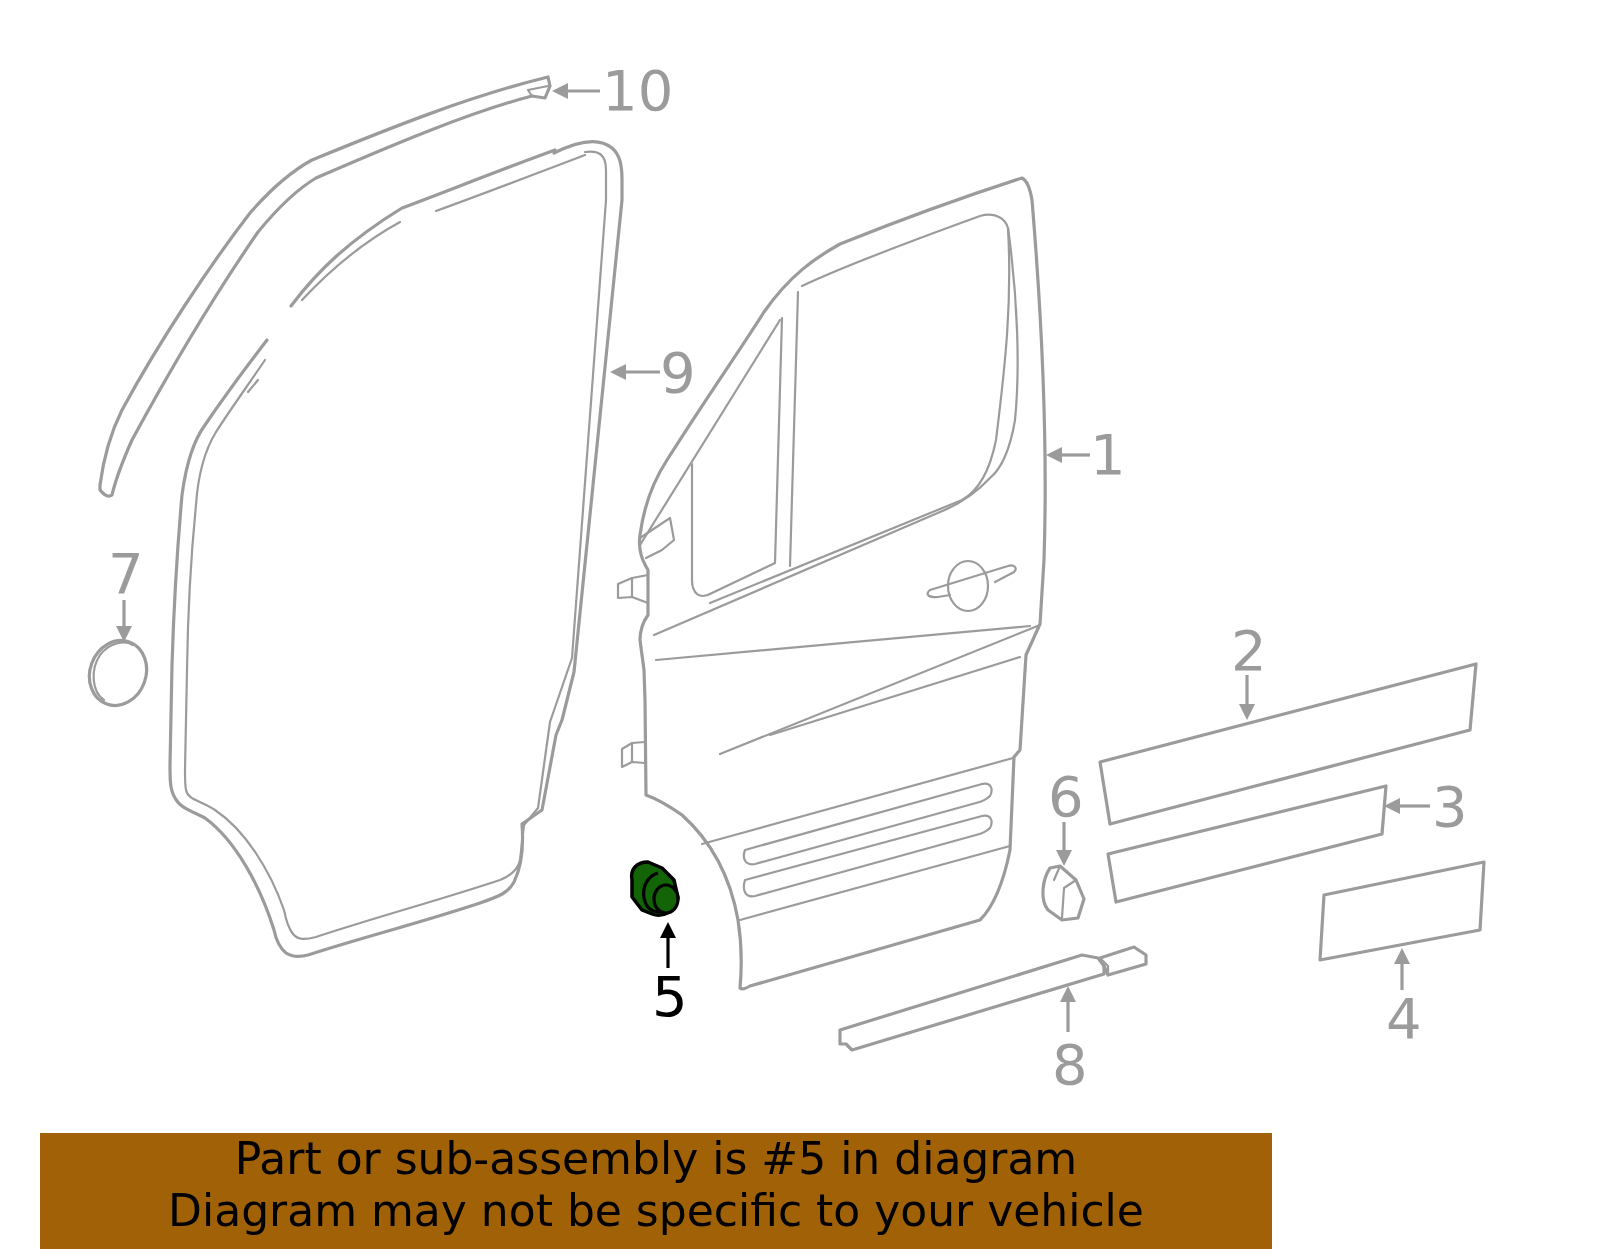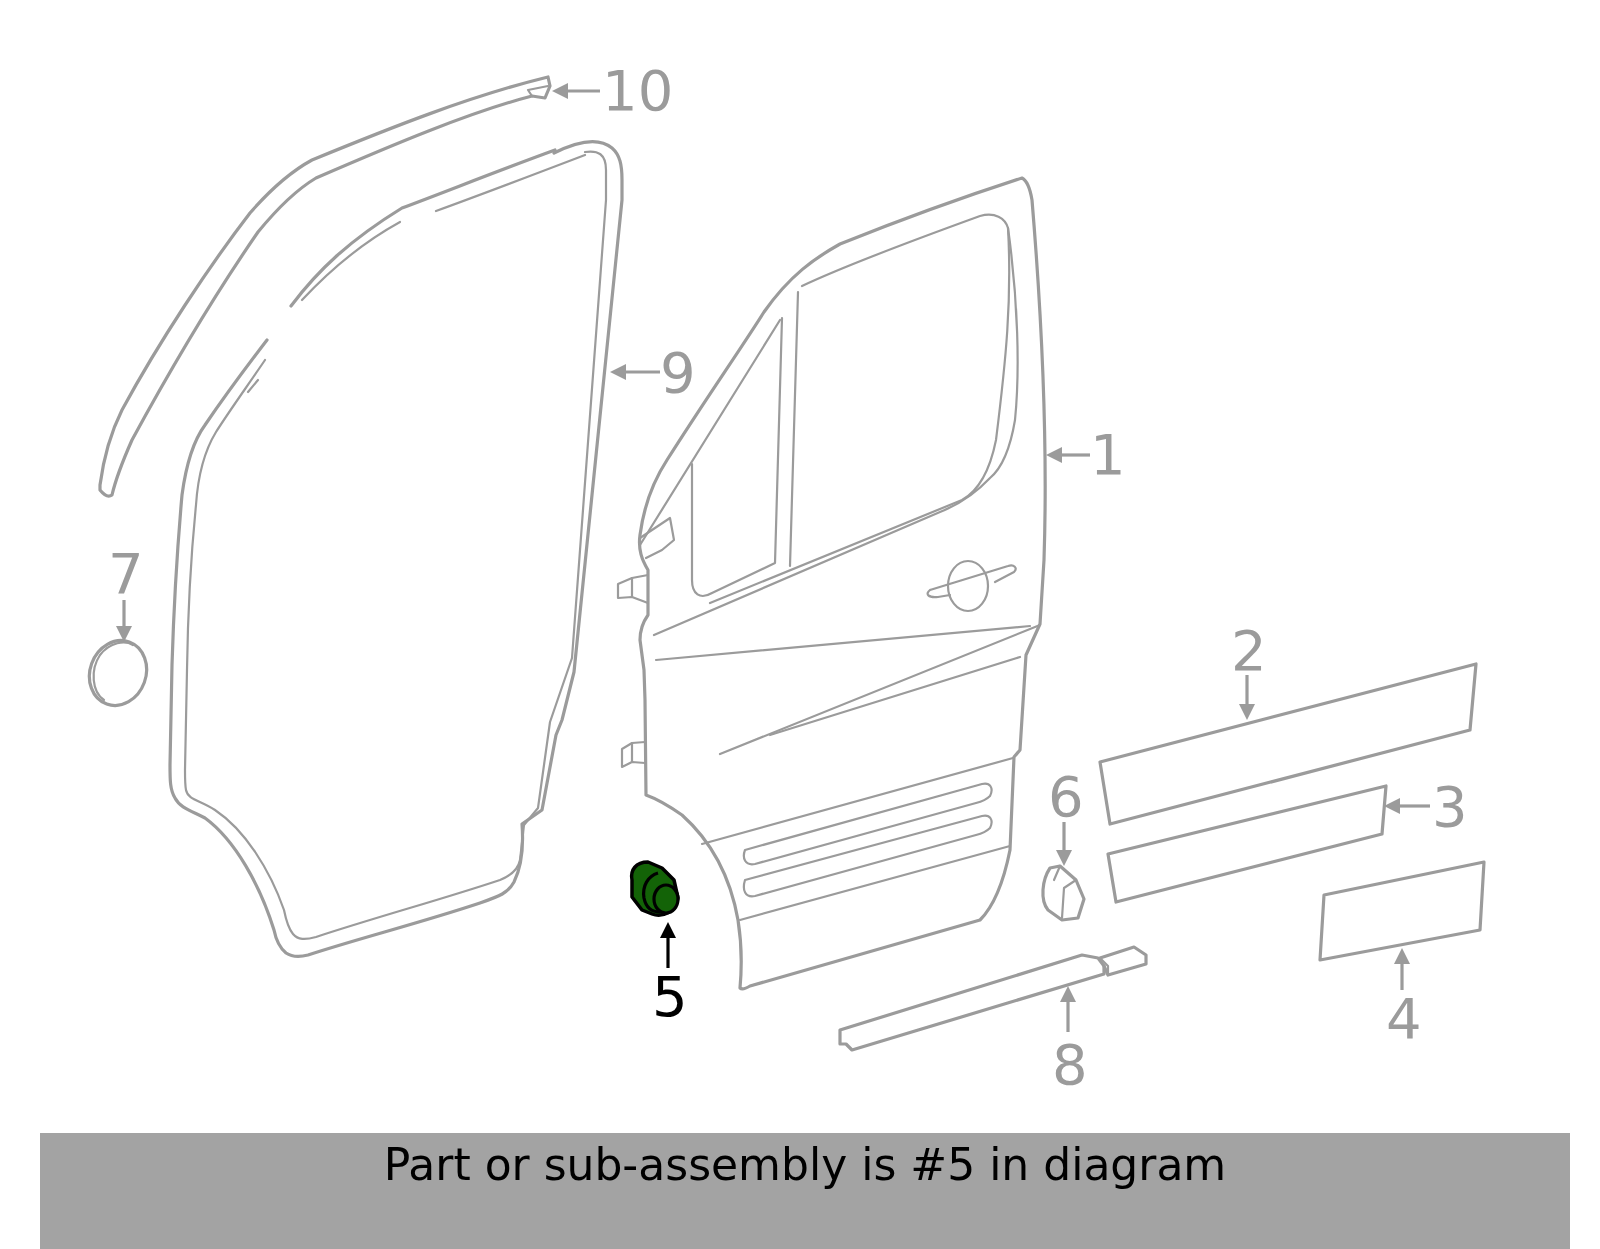--- a/index.html
+++ b/index.html
@@ -7,24 +7,24 @@
   #diagram { position: absolute; left: 0; top: 0; width: 1600px; height: 1249px; }
   .part { fill: none; stroke: #9b9b9b; stroke-width: 3.2; stroke-linejoin: round; stroke-linecap: round; }
   .thin { fill: none; stroke: #9b9b9b; stroke-width: 2.2; stroke-linejoin: round; stroke-linecap: round; }
   .callout-text { font-family: "DejaVu Sans", sans-serif; font-size: 56px; fill: #9b9b9b; }
   .callout-text.active { fill: #000000; }
   .arrow-line { stroke: #9b9b9b; stroke-width: 3.2; }
   .arrow-head { fill: #9b9b9b; }
   .arrow-line.active { stroke: #000000; }
   .arrow-head.active { fill: #000000; }
   .banner {
-    position: absolute; left: 40px; top: 1133px; width: 1530px; height: 116px;
-    background: #a3a3a3; color: #000000; text-align: center;
+    position: absolute; left: 40px; top: 1133px; width: 1232px; height: 116px;
+    background: #a16207; color: #000000; text-align: center;
     font-family: "DejaVu Sans", sans-serif; font-size: 44px; line-height: 52px;
-    padding-top: 6px; box-sizing: border-box;
+    box-sizing: border-box;
   }
   .banner div { white-space: nowrap; }
 </style>
 </head>
 <body>
 
 <svg id="diagram" viewBox="0 0 1600 1249" xmlns="http://www.w3.org/2000/svg">
   <defs>
     <marker id="ah" markerWidth="10" markerHeight="10" refX="0" refY="0" orient="auto"></marker>
   </defs>
@@ -159,13 +159,14 @@
 
   <g>
     <line class="arrow-line" x1="1402" y1="990" x2="1402" y2="962"></line>
     <polygon class="arrow-head" points="1402,948 1394,964 1410,964"></polygon>
     <text class="callout-text" x="1386" y="1038">4</text>
   </g>
 </svg>
 
 <div class="banner">
   <div>Part or sub-assembly is #5 in diagram</div>
+  <div>Diagram may not be specific to your vehicle</div>
 </div>
 
 </body></html>

